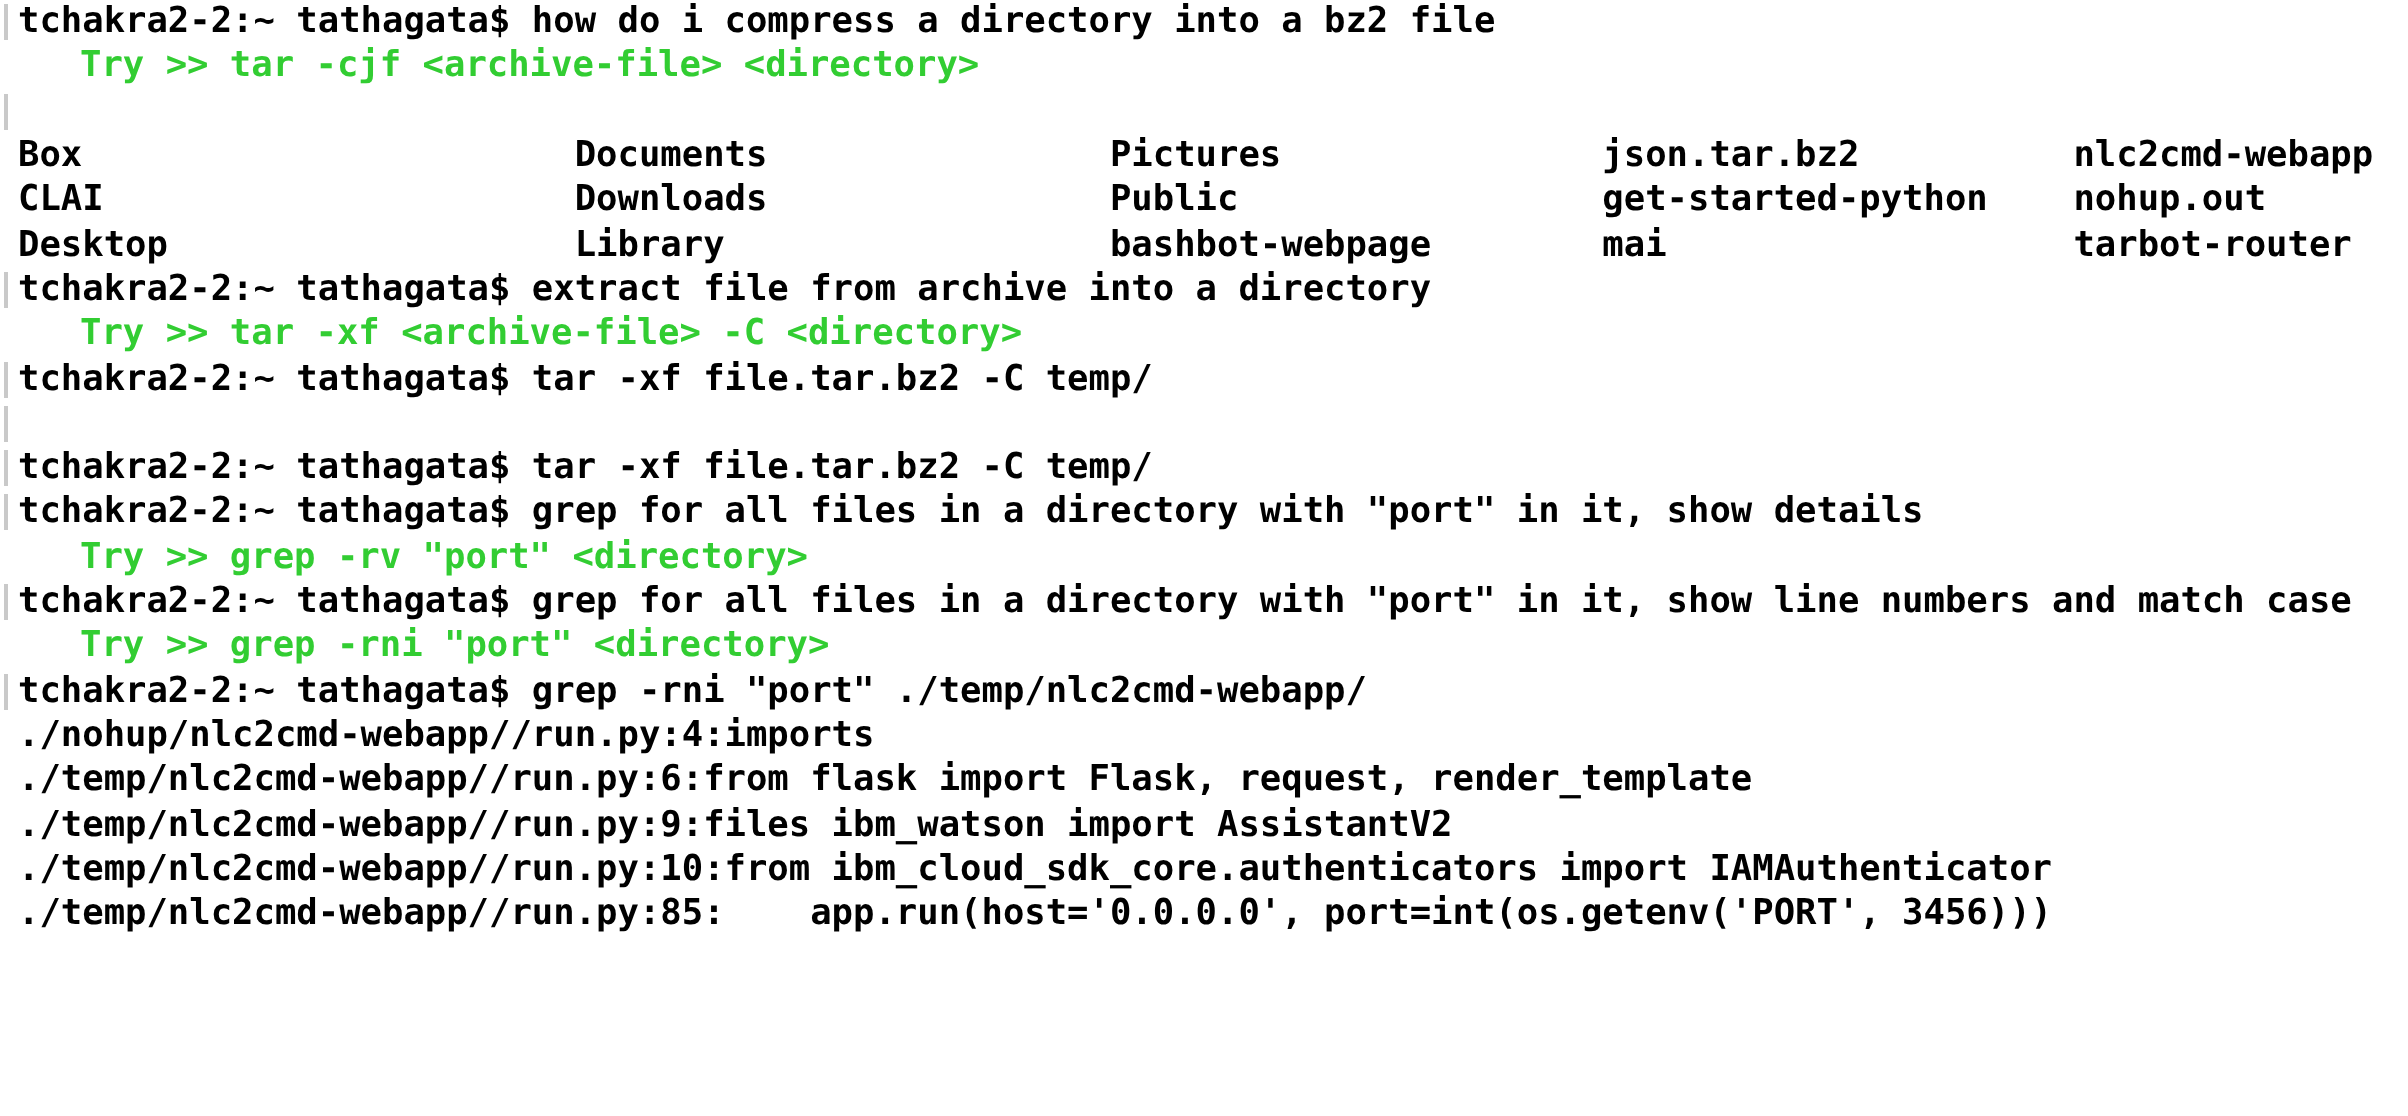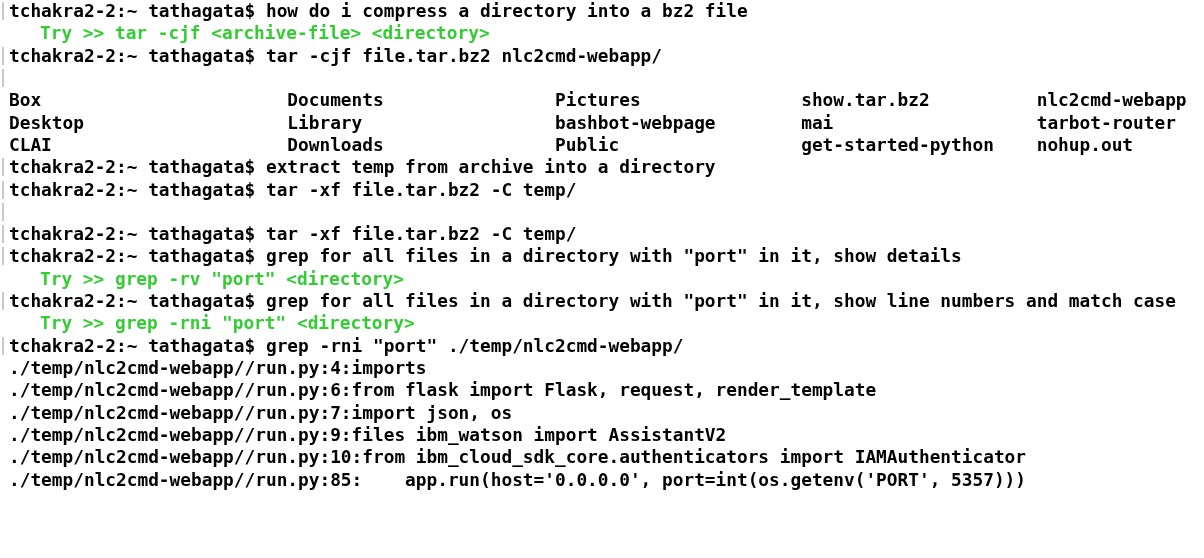--- a/index.html
+++ b/index.html
@@ -55,34 +55,33 @@
     margin-left: 1px;
   }
 </style>
 </head>
 <body>
 
 <div class="terminal">
   <div class="screen" id="screen">
       <div class="term-line prompt"><span class="mark"></span><span>tchakra2-2:~ tathagata$ how do i compress a directory into a bz2 file</span></div>
       <div class="term-line suggestion"><span>Try &gt;&gt; tar -cjf &lt;archive-file&gt; &lt;directory&gt;</span></div>
-      <div class="term-line prompt"><span class="mark"></span><span>tchakra2-2:~ tathagata$ tar -cjf file.tar.bz2 nlc2cmd-webapp/</span></div>
       <div class="term-line prompt"><span class="mark"></span></div>
-      <div class="term-line output"><span>Box                       Documents                Pictures               show.tar.bz2          nlc2cmd-webapp</span></div>
+      <div class="term-line output"><span>Box                       Documents                Pictures               json.tar.bz2          nlc2cmd-webapp</span></div>
+      <div class="term-line output"><span>CLAI                      Downloads                Public                 get-started-python    nohup.out</span></div>
       <div class="term-line output"><span>Desktop                   Library                  bashbot-webpage        mai                   tarbot-router</span></div>
-      <div class="term-line output"><span>CLAI                      Downloads                Public                 get-started-python    nohup.out</span></div>
-      <div class="term-line prompt"><span class="mark"></span><span>tchakra2-2:~ tathagata$ extract temp from archive into a directory</span></div>
+      <div class="term-line prompt"><span class="mark"></span><span>tchakra2-2:~ tathagata$ extract file from archive into a directory</span></div>
+      <div class="term-line suggestion"><span>Try &gt;&gt; tar -xf &lt;archive-file&gt; -C &lt;directory&gt;</span></div>
       <div class="term-line prompt"><span class="mark"></span><span>tchakra2-2:~ tathagata$ tar -xf file.tar.bz2 -C temp/</span></div>
       <div class="term-line prompt"><span class="mark"></span></div>
       <div class="term-line prompt"><span class="mark"></span><span>tchakra2-2:~ tathagata$ tar -xf file.tar.bz2 -C temp/</span></div>
       <div class="term-line prompt"><span class="mark"></span><span>tchakra2-2:~ tathagata$ grep for all files in a directory with "port" in it, show details</span></div>
       <div class="term-line suggestion"><span>Try &gt;&gt; grep -rv "port" &lt;directory&gt;</span></div>
       <div class="term-line prompt"><span class="mark"></span><span>tchakra2-2:~ tathagata$ grep for all files in a directory with "port" in it, show line numbers and match case</span></div>
       <div class="term-line suggestion"><span>Try &gt;&gt; grep -rni "port" &lt;directory&gt;</span></div>
       <div class="term-line prompt"><span class="mark"></span><span>tchakra2-2:~ tathagata$ grep -rni "port" ./temp/nlc2cmd-webapp/</span></div>
-      <div class="term-line output"><span>./temp/nlc2cmd-webapp//run.py:4:imports</span></div>
+      <div class="term-line output"><span>./nohup/nlc2cmd-webapp//run.py:4:imports</span></div>
       <div class="term-line output"><span>./temp/nlc2cmd-webapp//run.py:6:from flask import Flask, request, render_template</span></div>
-      <div class="term-line output"><span>./temp/nlc2cmd-webapp//run.py:7:import json, os</span></div>
       <div class="term-line output"><span>./temp/nlc2cmd-webapp//run.py:9:files ibm_watson import AssistantV2</span></div>
       <div class="term-line output"><span>./temp/nlc2cmd-webapp//run.py:10:from ibm_cloud_sdk_core.authenticators import IAMAuthenticator</span></div>
-      <div class="term-line output"><span>./temp/nlc2cmd-webapp//run.py:85:    app.run(host='0.0.0.0', port=int(os.getenv('PORT', 5357)))</span></div>
+      <div class="term-line output"><span>./temp/nlc2cmd-webapp//run.py:85:    app.run(host='0.0.0.0', port=int(os.getenv('PORT', 3456)))</span></div>
     </div>
 </div>
 
 </body></html>

